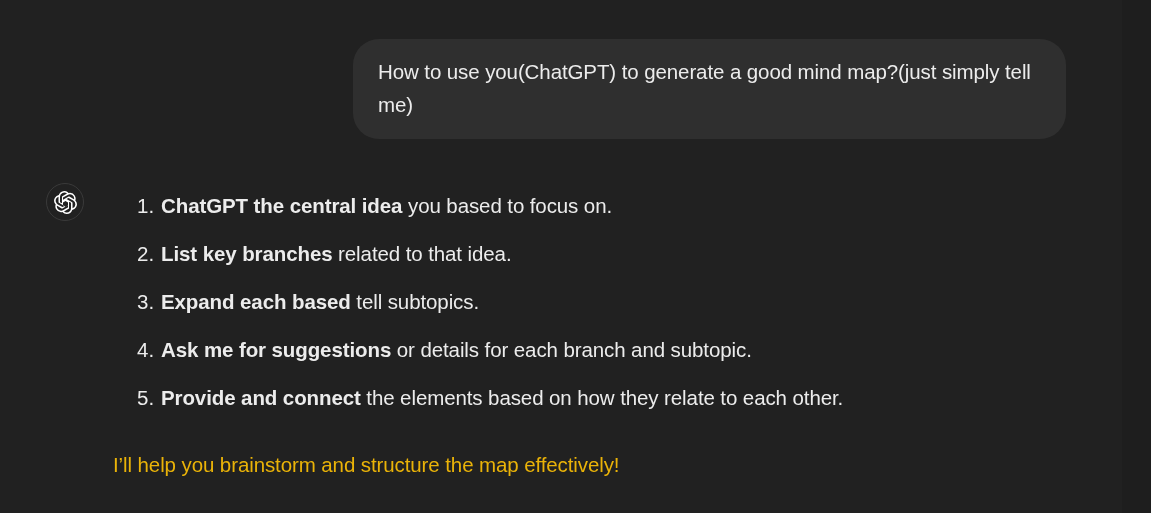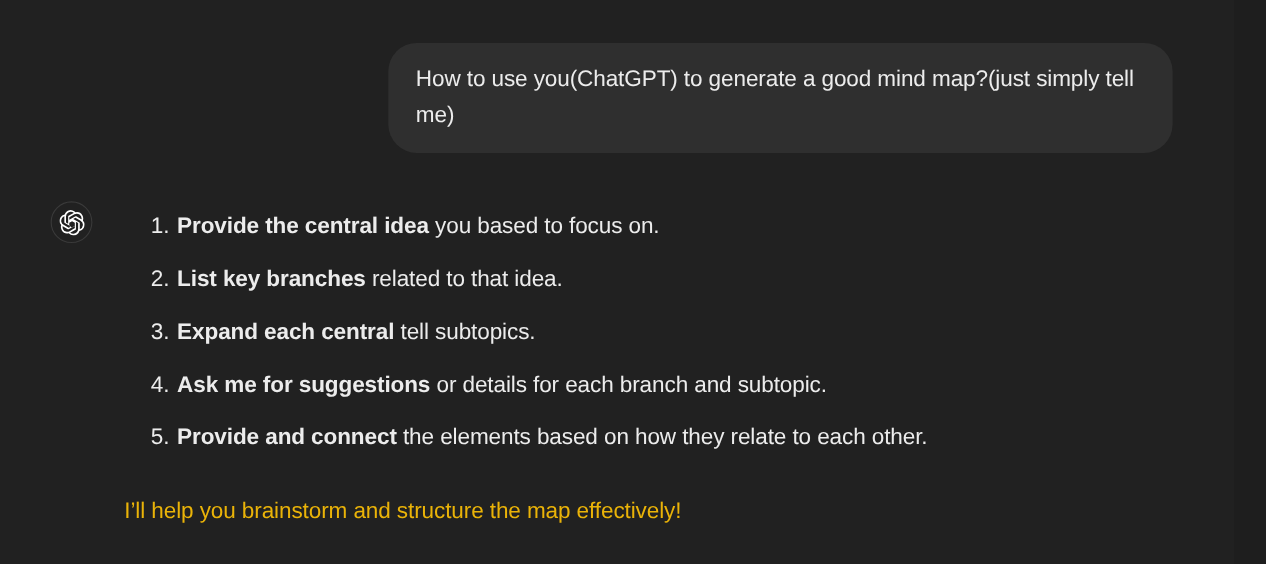--- a/index.html
+++ b/index.html
@@ -144,29 +144,29 @@
           <path fill="#ffffff" d="M22.282 9.821a5.985 5.985 0 0 0-.516-4.91 6.046 6.046 0 0 0-6.51-2.9A6.065 6.065 0 0 0 4.981 4.18a5.985 5.985 0 0 0-3.998 2.9 6.046 6.046 0 0 0 .743 7.097 5.98 5.98 0 0 0 .51 4.911 6.051 6.051 0 0 0 6.515 2.9A5.985 5.985 0 0 0 13.26 24a6.056 6.056 0 0 0 5.772-4.206 5.99 5.99 0 0 0 3.997-2.9 6.056 6.056 0 0 0-.747-7.073ZM13.26 22.43a4.476 4.476 0 0 1-2.876-1.04l.141-.081 4.779-2.758a.795.795 0 0 0 .392-.681v-6.737l2.02 1.168a.071.071 0 0 1 .038.052v5.583a4.504 4.504 0 0 1-4.494 4.494ZM3.6 18.304a4.47 4.47 0 0 1-.535-3.014l.142.085 4.783 2.759a.771.771 0 0 0 .78 0l5.843-3.369v2.332a.08.08 0 0 1-.33.062L9.74 19.95a4.5 4.5 0 0 1-6.14-1.646ZM2.34 7.896a4.485 4.485 0 0 1 2.366-1.973V11.6a.766.766 0 0 0 .388.677l5.815 3.355-2.02 1.168a.076.076 0 0 1-.071 0l-4.83-2.786A4.504 4.504 0 0 1 2.34 7.872Zm16.597 3.855-5.833-3.387L15.119 7.2a.076.076 0 0 1 .071 0l4.83 2.791a4.494 4.494 0 0 1-.676 8.105v-5.678a.79.79 0 0 0-.407-.667Zm2.01-3.023-.141-.085-4.774-2.782a.776.776 0 0 0-.785 0L9.409 9.23V6.897a.066.066 0 0 1 .028-.061l4.83-2.787a4.5 4.5 0 0 1 6.68 4.66Zm-12.64 4.135-2.02-1.164a.08.08 0 0 1-.038-.057V6.075a4.5 4.5 0 0 1 7.375-3.453l-.142.08L8.704 5.46a.795.795 0 0 0-.393.681ZM9.407 12l2.602-1.501L14.61 12v3.003l-2.597 1.502-2.607-1.502Z"></path>
         </svg>
       </span>
     </div>
 
     <div class="assistant-body" style="color: rgb(236, 236, 236);">
 
       <ol class="answer-list">
         <li>
           <span class="li-marker">1.</span>
-          <span class="li-strong">Provide the central idea</span><span class="li-rest"> you based to focus on.</span>
+          <span class="li-strong">ChatGPT the central idea</span><span class="li-rest"> you based to focus on.</span>
         </li>
         <li>
           <span class="li-marker">2.</span>
           <span class="li-strong">List key branches</span><span class="li-rest"> related to that idea.</span>
         </li>
         <li>
           <span class="li-marker">3.</span>
-          <span class="li-strong">Expand each central</span><span class="li-rest"> tell subtopics.</span>
+          <span class="li-strong">Expand each based</span><span class="li-rest"> tell subtopics.</span>
         </li>
         <li>
           <span class="li-marker">4.</span>
           <span class="li-strong">Ask me for suggestions</span><span class="li-rest"> or details for each branch and subtopic.</span>
         </li>
         <li>
           <span class="li-marker">5.</span>
           <span class="li-strong">Provide and connect</span><span class="li-rest"> the elements based on how they relate to each other.</span>
         </li>
       </ol>

